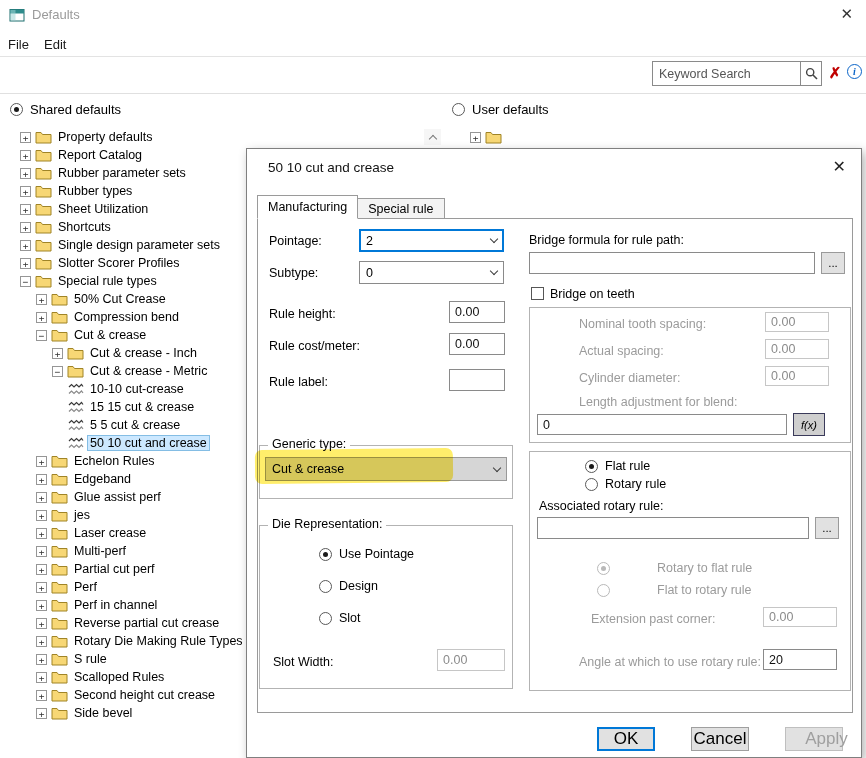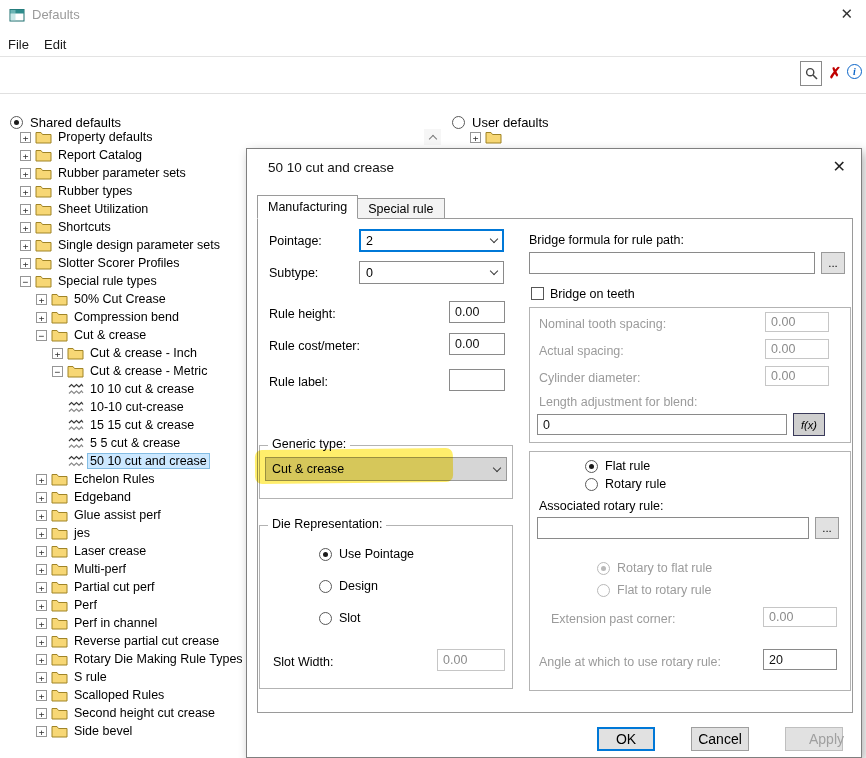--- a/index.html
+++ b/index.html
@@ -34,21 +34,21 @@
               font-family:"Liberation Serif", serif; font-style:italic;
               display:flex; align-items:center; justify-content:center; }
 
   
   .radio { width:13px; height:13px; border:1px solid #595959; border-radius:50%;
            background:#fff; display:inline-block; position:relative; flex:none; }
   .radio.checked::after { content:''; position:absolute; left:3px; top:3px; width:5px; height:5px;
                           border-radius:50%; background:#1a1a1a; }
   .radio.disabled { border-color:#b9b9b9; }
   .radio.disabled.checked::after { background:#b9b9b9; }
-  .scope { position:absolute; top:102px; display:flex; align-items:center; gap:7px;margin-top:13px; }
+  .scope { position:absolute; top:102px; display:flex; align-items:center; gap:7px; }
   .scope-shared { left:10px; } .scope-user { left:452px; }
 
   
   .tree { position:absolute; font-size:12.5px; overflow:hidden; }
   #left-tree  { left:0; top:128px; width:446px; height:630px; }
   #right-tree { left:450px; top:128px; width:416px; height:22px; }
   .tree-row { height:18px; display:flex; align-items:center; white-space:nowrap; }
   .expander { width:11px; height:11px; border:1px solid #969696; background:#fff; font-size:9.5px;
               line-height:9px; text-align:center; color:#333; margin-right:4px; flex:none;
               font-family:"DejaVu Sans Mono", monospace; }
@@ -69,21 +69,21 @@
 
   .tabs { position:absolute; left:10px; top:46px; height:24px; display:flex; align-items:flex-end; z-index:2; }
   .tab { border:1px solid #9a9a9a; padding:0 10px; display:flex; align-items:center;margin-top:36px; }
   .tab.active { background:#fff; height:24px; border-bottom:1px solid #fff; }
   .tab.inactive { background:#f3f3f3; height:21px; border-left:none; }
 
   .content-box { position:absolute; left:10px; top:69px; width:596px; height:495px;
                  border:1px solid #9a9a9a; }
 
   .lbl { position:absolute; white-space:nowrap; }
-  .dimtext { color:#9b9b9b; }
+  .dimtext { color:#9b9b9b;margin-left:40px; }
 
   .combo { position:absolute; display:flex; align-items:center; padding:0 6px; background:#fff;
            border:1px solid #8a8a8a; height:23px; }
   .combo .chev { display:inline-block; width:6px; height:6px; border-right:1.4px solid #3c3c3c;
                  border-bottom:1.4px solid #3c3c3c; transform:rotate(45deg);
                  margin-left:auto; margin-top:-3px; }
   .combo.focus { border:1px solid #0078d7; box-shadow:0 0 0 1px #0078d7 inset; }
   .combo.gray { background:#d6d6d6; border-color:#999; }
 
   input.box { position:absolute; border:1px solid #8a8a8a; height:22px; padding:0 5px;
@@ -95,21 +95,21 @@
 
   .chk { position:absolute; width:13px; height:13px; border:1px solid #565656; background:#fff; }
 
   .opt { position:absolute; display:flex; align-items:center; gap:7px; white-space:nowrap;padding-left:48px; }
 
   .mini-btn { position:absolute; background:#e1e1e1; border:1px solid #9a9a9a; font:inherit;
               font-size:11.5px; display:flex; align-items:center; justify-content:center; }
   .fx-btn { font-style:italic; border:1px solid #3a3a5a; background:#cfcfcf; font-size:11px; }
 
   .btn { position:absolute; width:58px; height:24px; background:#e1e1e1; border:1px solid #9f9f9f;
-         font:inherit; font-size:14px; display:flex; align-items:center; justify-content:center; }
+         font:inherit; font-size:17px; display:flex; align-items:center; justify-content:center; }
   .btn.default { border:2px solid #0078d7; }
   .btn.disabled { color:#9f9f9f; border-color:#bfbfbf;padding-left:25px; }
 
   .marker-highlight { position:absolute; left:8px; top:300px; width:198px; height:34px;
                       background:rgba(255,225,0,.58); border-radius:7px; transform:rotate(-0.6deg);
                       mix-blend-mode:multiply; pointer-events:none; z-index:3; }
 </style>
 </head>
 <body>
 
@@ -123,20 +123,21 @@
     </svg>
     <span class="title">Defaults</span>
     <span class="close">✕</span>
   </div>
 
   <div class="menubar">
     <span class="menu-item menu-file">File</span>
     <span class="menu-item menu-edit">Edit</span>
   </div>
 
+  <input class="search-input" placeholder="Keyword Search" style="">
   <span class="search-btn">
     <svg width="13" height="13" viewBox="0 0 13 13">
       <circle cx="5.2" cy="5.2" r="3.6" fill="none" stroke="#444" stroke-width="1.4"></circle>
       <line x1="8" y1="8" x2="12" y2="12" stroke="#444" stroke-width="1.6"></line>
     </svg>
   </span>
   <span class="clear-btn">✗</span>
   <span class="info-btn">i</span>
   <div class="search-row-divider"></div>
 
@@ -240,27 +241,20 @@
           <path d="M1 3 L1 1.5 L6 1.5 L7.5 3.5 L16 3.5 L16 12 L1 12 Z" fill="#f7d775" stroke="#a08427" stroke-linejoin="round"></path>
         </svg>
         <span class="tree-label">Cut &amp; crease - Inch</span>
       </div>
       <div class="tree-row" style="padding-left: 52px;">
         <span class="expander">−</span>
         <svg class="icon-folder" width="17" height="13" viewBox="0 0 17 13">
           <path d="M1 3 L1 1.5 L6 1.5 L7.5 3.5 L16 3.5 L16 12 L1 12 Z" fill="#f7d775" stroke="#a08427" stroke-linejoin="round"></path>
         </svg>
         <span class="tree-label">Cut &amp; crease - Metric</span>
-      </div>
-      <div class="tree-row" style="padding-left: 68px;">
-        <svg class="icon-rule" width="16" height="13" viewBox="0 0 16 13">
-          <polyline points="1,4 3.5,1.5 6,4 8.5,1.5 11,4 13.5,1.5 15,3.5" fill="none" stroke="#3a3a3a" stroke-width="1.2"></polyline>
-          <polyline points="1,10.5 3.5,8 6,10.5 8.5,8 11,10.5 13.5,8 15,10" fill="none" stroke="#8a8a8a" stroke-width="1.2"></polyline>
-        </svg>
-        <span class="tree-label">10 10 cut &amp; crease</span>
       </div>
       <div class="tree-row" style="padding-left: 68px;">
         <svg class="icon-rule" width="16" height="13" viewBox="0 0 16 13">
           <polyline points="1,4 3.5,1.5 6,4 8.5,1.5 11,4 13.5,1.5 15,3.5" fill="none" stroke="#3a3a3a" stroke-width="1.2"></polyline>
           <polyline points="1,10.5 3.5,8 6,10.5 8.5,8 11,10.5 13.5,8 15,10" fill="none" stroke="#8a8a8a" stroke-width="1.2"></polyline>
         </svg>
         <span class="tree-label">10-10 cut-crease</span>
       </div>
       <div class="tree-row" style="padding-left: 68px;">
         <svg class="icon-rule" width="16" height="13" viewBox="0 0 16 13">

